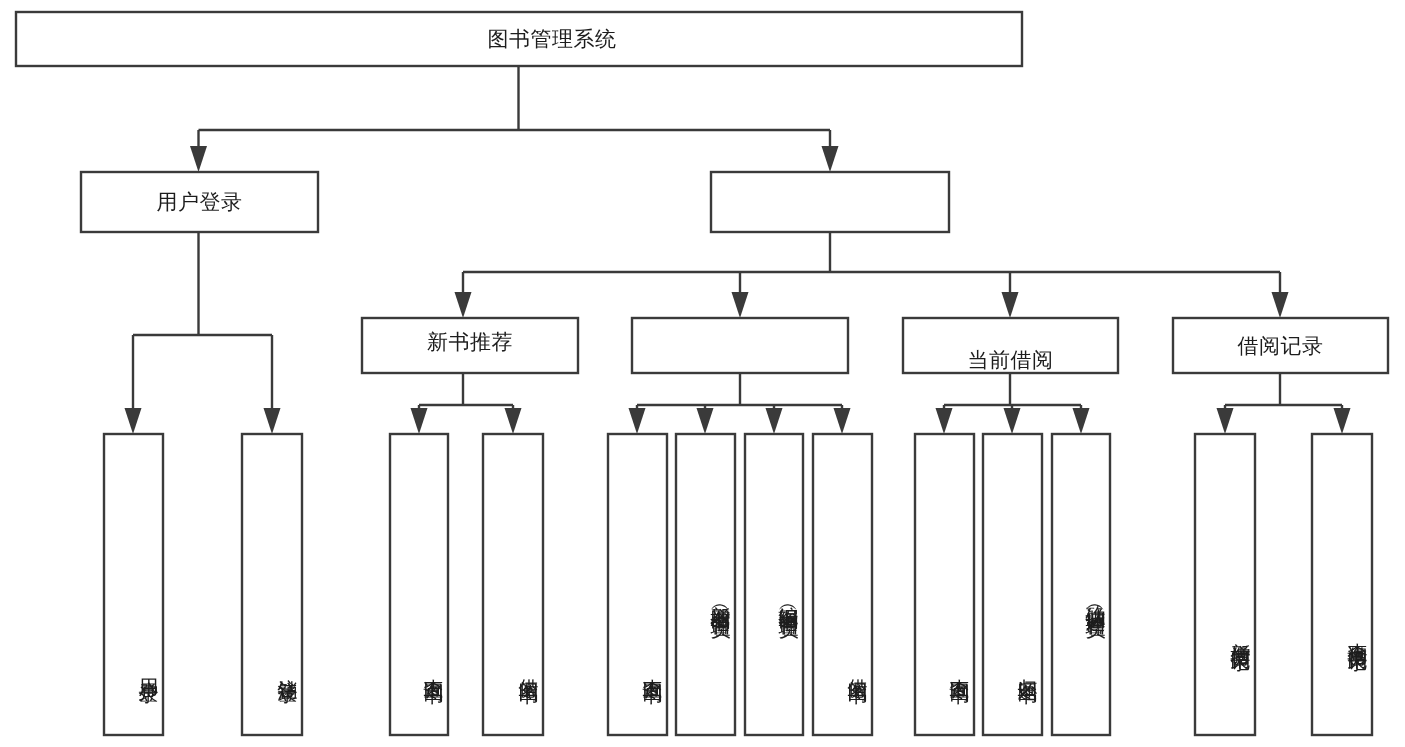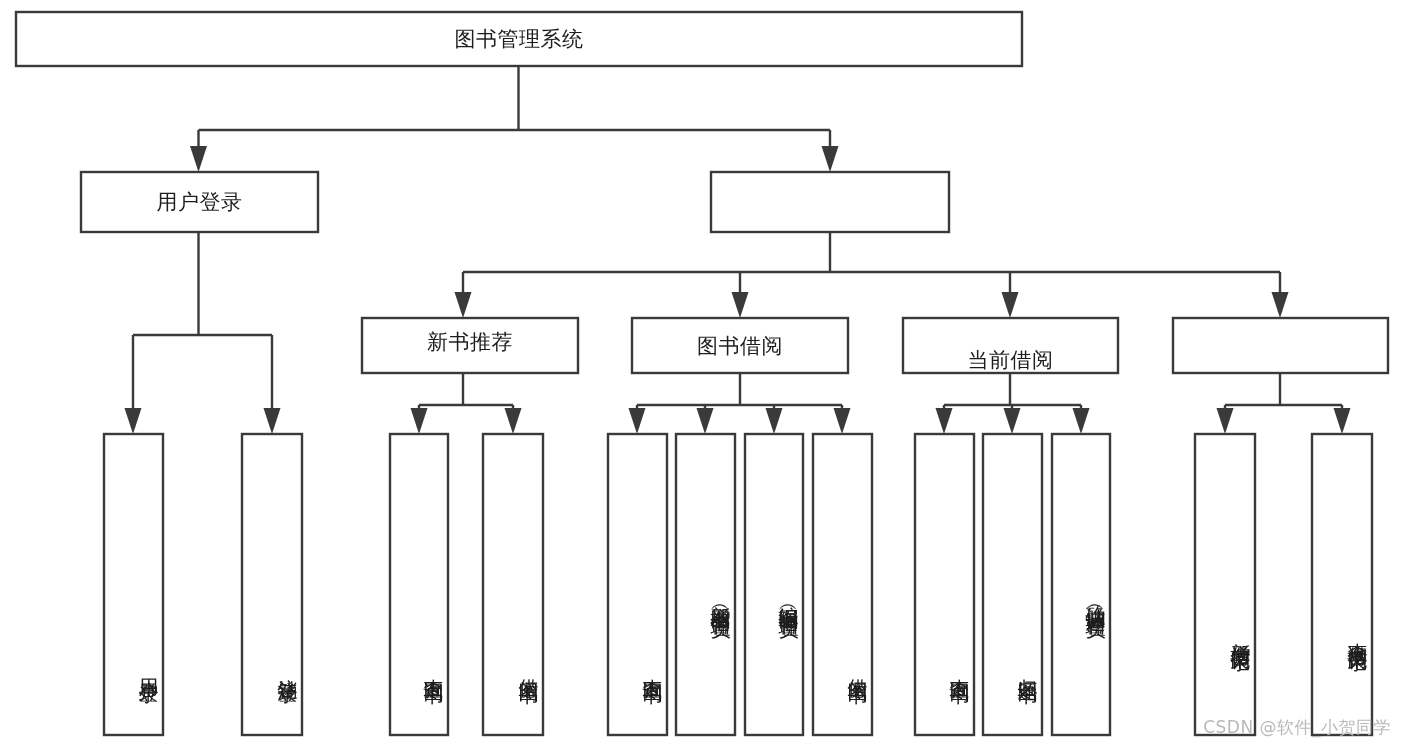--- a/index.html
+++ b/index.html
@@ -180,41 +180,40 @@
     <rect class="node-box" x="813" y="434" width="59" height="301"></rect>
 
     <rect class="node-box" x="915" y="434" width="59" height="301"></rect>
     <rect class="node-box" x="983" y="434" width="59" height="301"></rect>
     <rect class="node-box" x="1052" y="434" width="58" height="301"></rect>
 
     <rect class="node-box" x="1195" y="434" width="60" height="301"></rect>
     <rect class="node-box" x="1312" y="434" width="60" height="301"></rect>
   </svg>
 
-  <div class="node-label-h" style="left:16px; top:12px; width:1006px; height:54px;">图书管理系统</div>
+  <div class="node-label-h" style="left:16px; top:12px; width:1006px; height:54px;padding-left:33px;">图书管理系统</div>
 
   <div class="node-label-h" style="left:81px; top:172px; width:237px; height:60px;">用户登录</div>
 
   <div class="node-label-h" style="left:362px; top:318px; width:216px; height:48px;">新书推荐</div>
-  <div class="node-label-h" style="left:632px; top:318px; width:216px; height:55px;">图书借阅</div>
   <div class="node-label-h" style="left:903px; top:332px; width:215px; height:55px;">当前借阅</div>
+  <div class="node-label-h" style="left:1173px; top:318px; width:215px; height:55px;">借阅记录</div>
 
   <div class="node-label-v" style="left:104px; top:434px; width:59px; height:301px; padding-top:82px;">用户登录</div>
   <div class="node-label-v" style="left:242px; top:434px; width:60px; height:301px; padding-top:82px;">注销登录</div>
 
   <div class="node-label-v" style="left:390px; top:434px; width:58px; height:301px; padding-top:82px;">查询图书</div>
   <div class="node-label-v" style="left:483px; top:434px; width:60px; height:301px; padding-top:82px;">借阅图书</div>
 
   <div class="node-label-v" style="left:608px; top:434px; width:59px; height:301px; padding-top:82px;">查询图书</div>
   <div class="node-label-v" style="left:676px; top:434px; width:59px; height:301px; padding-top:14px;">新增图书（管理员）</div>
   <div class="node-label-v" style="left:745px; top:434px; width:58px; height:301px; padding-top:14px;">编辑图书（管理员）</div>
   <div class="node-label-v" style="left:813px; top:434px; width:59px; height:301px; padding-top:82px;">借阅图书</div>
 
   <div class="node-label-v" style="left:915px; top:434px; width:59px; height:301px; padding-top:82px;">查询图书</div>
   <div class="node-label-v" style="left:983px; top:434px; width:59px; height:301px; padding-top:82px;">归还图书</div>
   <div class="node-label-v" style="left:1052px; top:434px; width:58px; height:301px; padding-top:14px;">确认归还（管理员）</div>
 
   <div class="node-label-v" style="left:1195px; top:434px; width:60px; height:301px; padding-top:48px;">新增借阅记录</div>
   <div class="node-label-v" style="left:1312px; top:434px; width:60px; height:301px; padding-top:48px;">查询借阅记录</div>
 
-  <div class="watermark">CSDN @软件_小贺同学</div>
 
 </div>
 
 </body></html>

